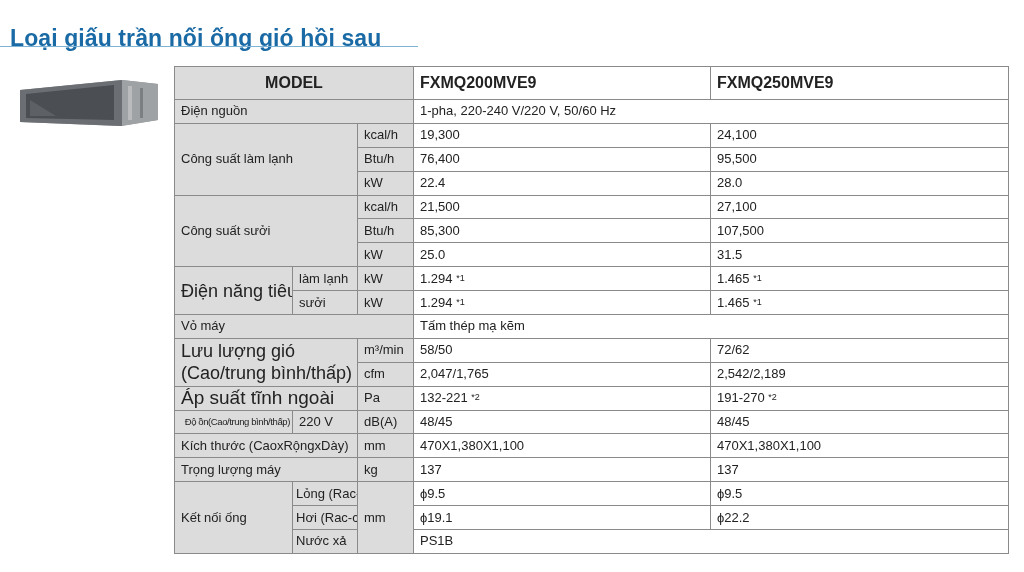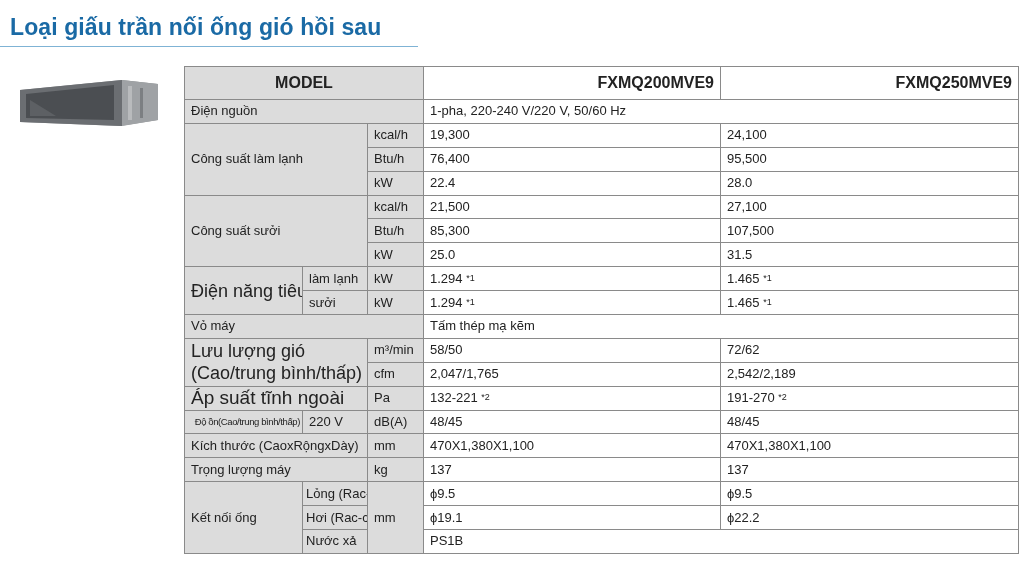--- a/index.html
+++ b/index.html
@@ -1,25 +1,25 @@
 <!DOCTYPE html>
 <html><head>
 <meta charset="utf-8">
 <style>
   html, body { margin:0; padding:0; background:#ffffff; }
   body { width:1024px; height:572px; position:relative; overflow:hidden; font-family:"Liberation Sans", "DejaVu Sans", sans-serif; color:#222; }
-  .title { position:absolute; left:10px; top:14px; font-size:23px; font-weight:bold; color:#1a6aa5; letter-spacing:0.1px; }
+  .title { position:absolute; left:10px; top:25px; font-size:23px; font-weight:bold; color:#1a6aa5; letter-spacing:0.1px; }
   .title-rule { position:absolute; left:0; top:46px; width:418px; height:1px; background:#7fb3d5; }
   .product { position:absolute; left:16px; top:76px; width:142px; height:52px; }
-  table.spec { position:absolute; left:184px; top:66px; width:834px; border-collapse:collapse; table-layout:fixed; font-size:13px; }
+  table.spec { position:absolute; left:174px; top:66px; width:834px; border-collapse:collapse; table-layout:fixed; font-size:13px; }
   table.spec td { border:1px solid #8a8a8a; height:22.9px; padding:0 6px; line-height:14px; white-space:nowrap; overflow:hidden; }
   td.lbl { background:#dcdcdc; text-align:left; }
   td.unit { background:#dcdcdc; text-align:left; }
   td.val { background:#ffffff; text-align:left; }
-  tr.head td { height:32px; font-weight:bold; font-size:16px; text-align:right; }
+  tr.head td { height:32px; font-weight:bold; font-size:16px; text-align:left; }
   tr.head td.lbl { text-align:center; }
   .small { font-size:18px; }
   .tiny { font-size:9.5px; letter-spacing:-0.4px; }
   .note { font-size:9px; vertical-align:top; position:relative; top:-1px; }
 </style>
 </head>
 <body>
 
 <div class="title">Loại giấu trần nối ống gió hồi sau</div>
 <div class="title-rule"></div>

